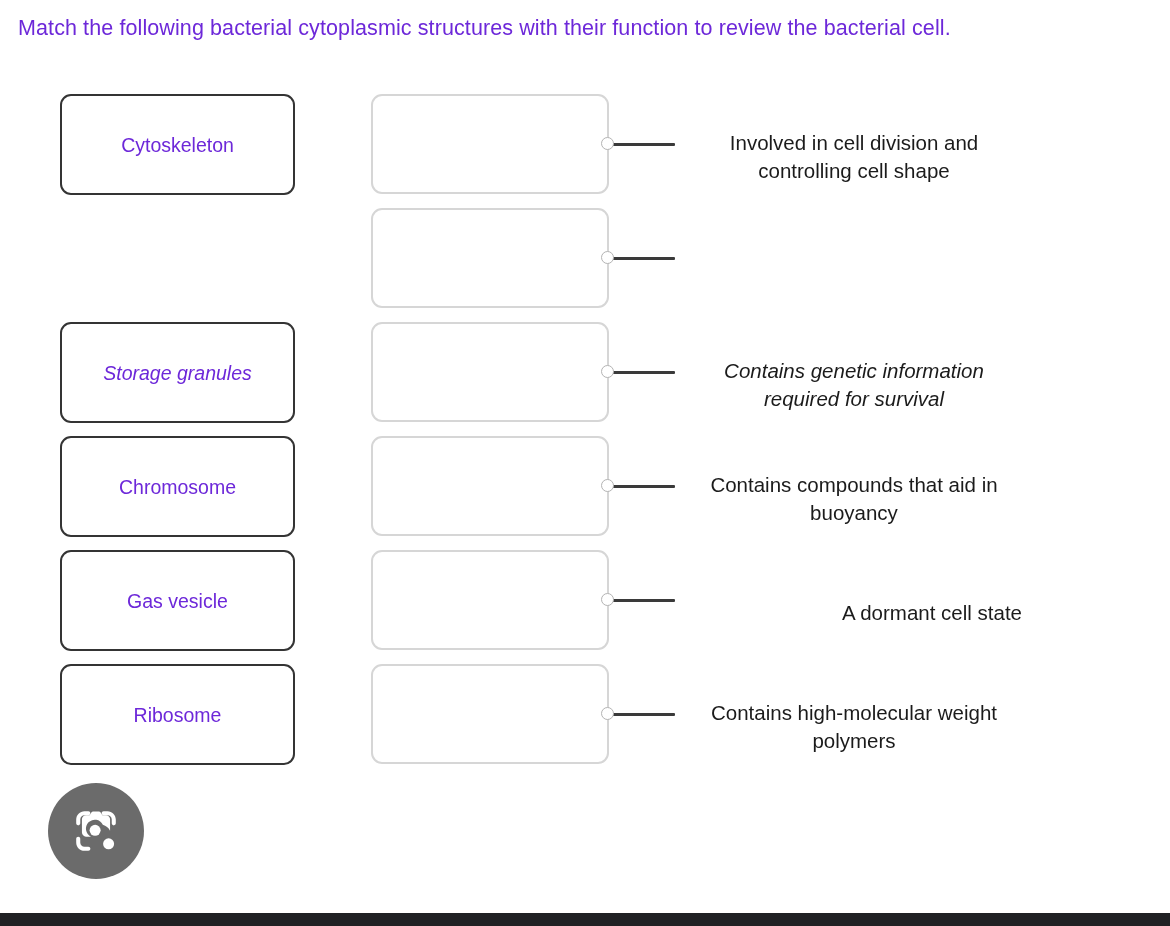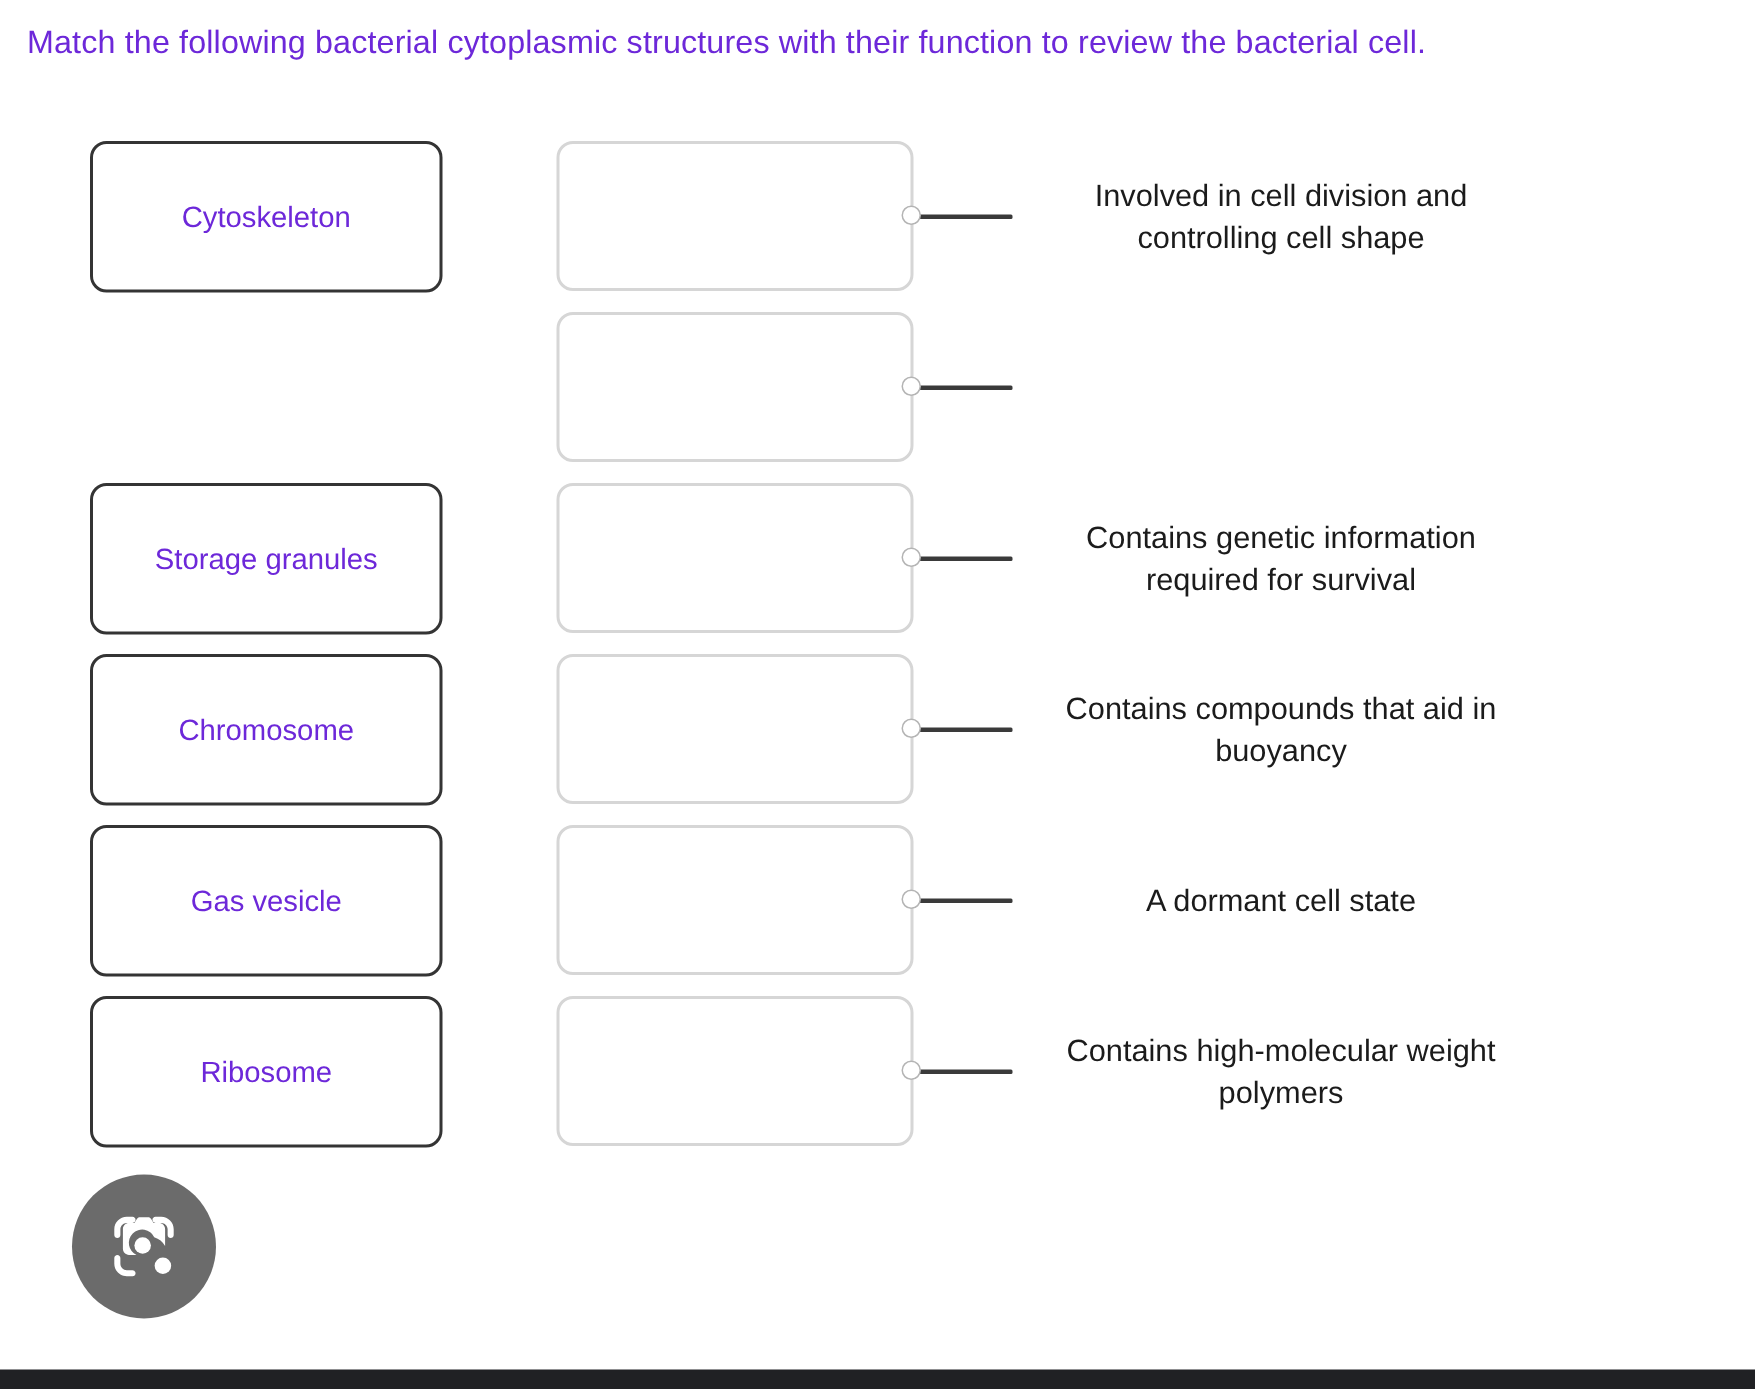--- a/index.html
+++ b/index.html
@@ -110,25 +110,25 @@
     height: 3.2px;
     background: #3a3a3a;
     border-radius: 1px;
   }
 
   
   .definition {
     position: absolute;
     left: 686px;
     width: 336px;
-    top: 0;
+    top: 12px;
     height: 101px;
     display: flex;
     align-items: center;
-    justify-content: center;
+    justify-content: flex-end;
     text-align: center;
   }
   .definition-text {
     font-size: 20.5px;
     line-height: 28px;
     color: #1b1b1b;
   }
 
   
   #lens-button {
@@ -177,21 +177,21 @@
         <span class="definition-text">Involved in cell division and controlling cell shape</span>
       </div>
     </div>
     <div class="row" style="top: 208px;">
       <div class="drop-box"><span></span></div>
       <div class="connector">
         <span class="node"></span>
         <span class="wire"></span>
       </div>
     </div>
-    <div class="row" style="top: 322px;">
+    <div class="row" style="top: 322px; font-style: italic;">
       <div class="term-box">
         <span class="term-label">Storage granules</span>
       </div>
       <div class="drop-box"><span></span></div>
       <div class="connector">
         <span class="node"></span>
         <span class="wire"></span>
       </div>
       <div class="definition">
         <span class="definition-text">Contains genetic information required for survival</span>

